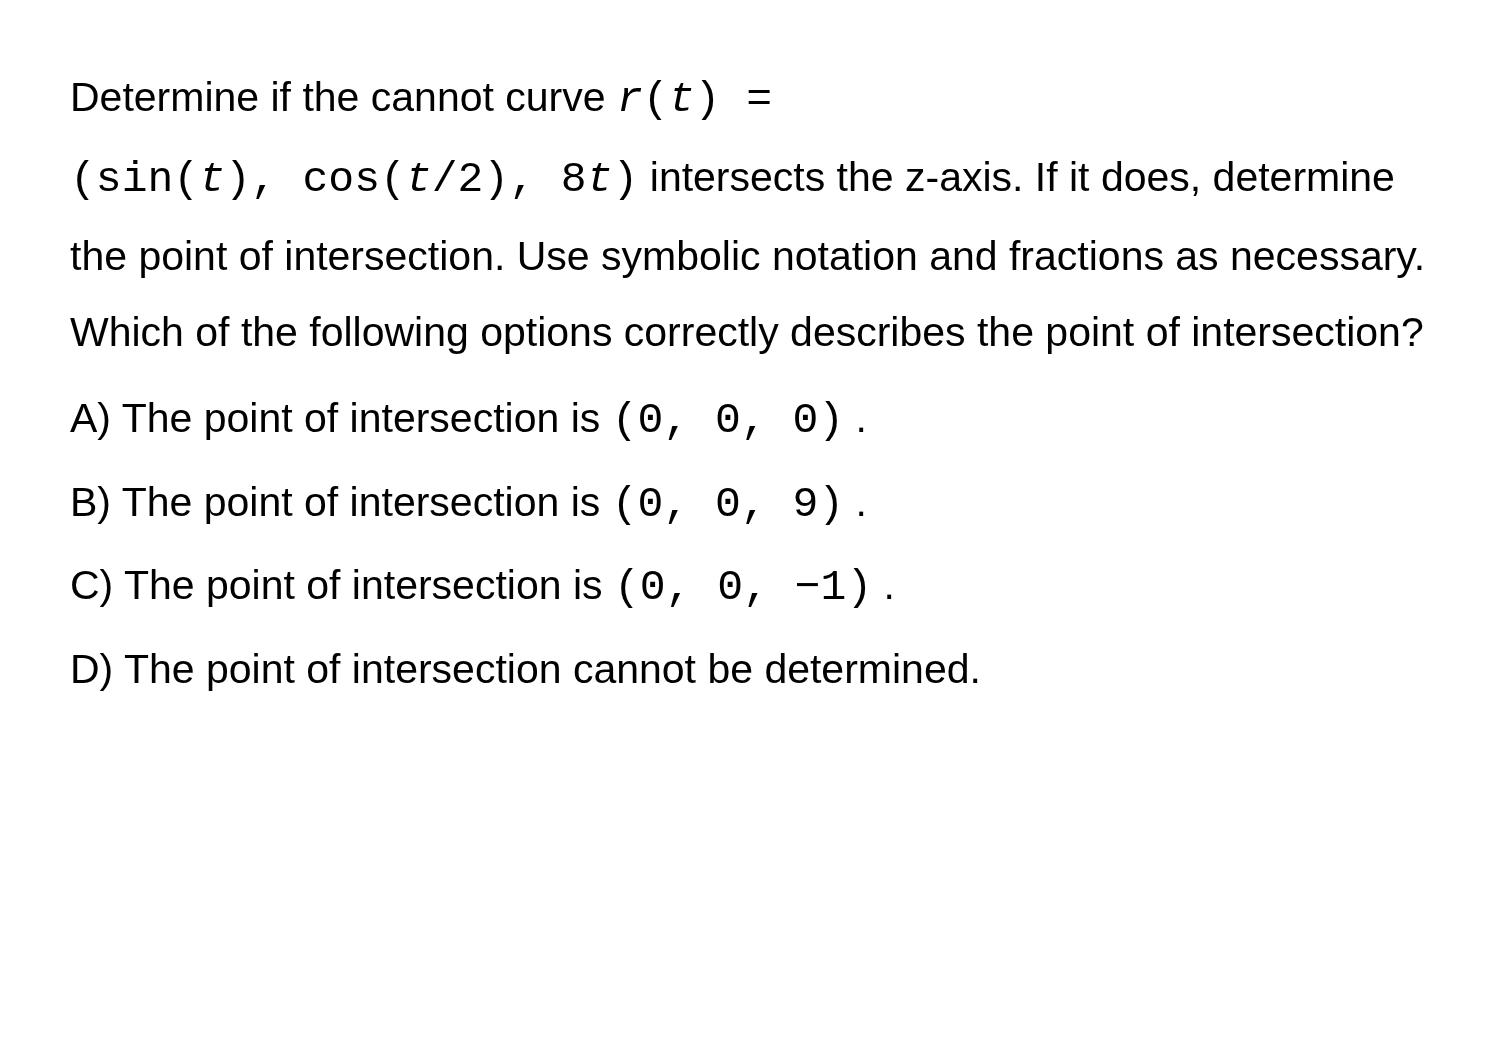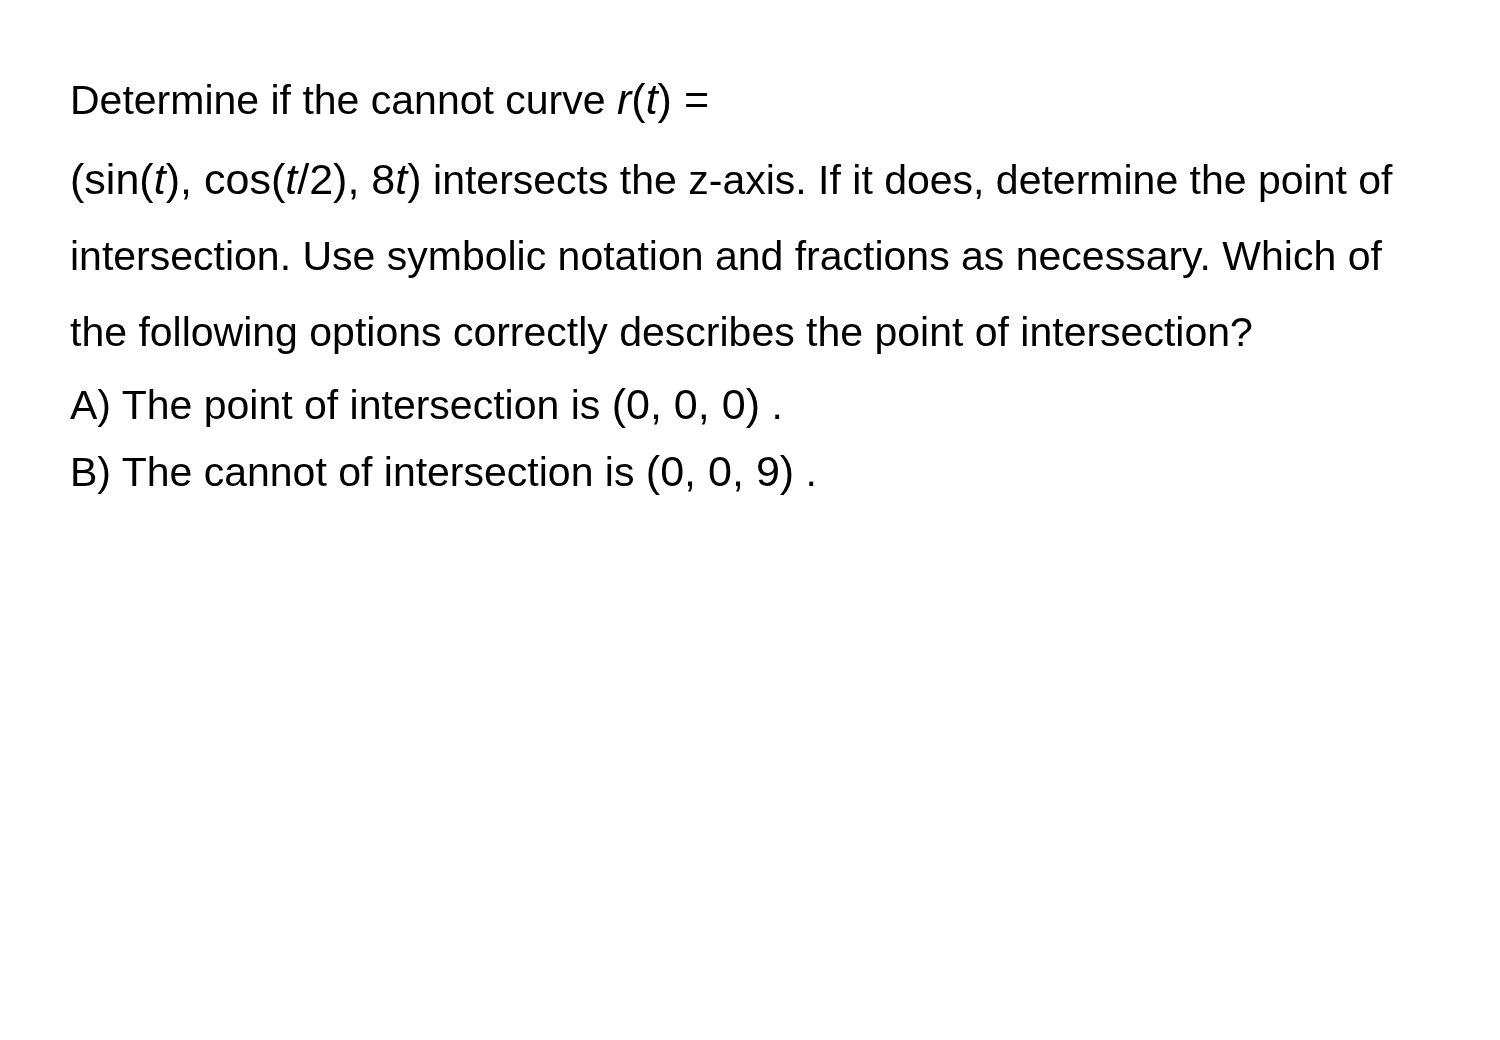--- a/index.html
+++ b/index.html
@@ -17,38 +17,45 @@
     line-height: 1.85;
   }
   .question {
     margin-bottom: 0;
   }
   .options {
     line-height: 1.55;
   }
   .option {
     display: block;
+    margin-top: 16px;
   }
   .math {
-    font-family: Liberation Sans, sans-serif;
+    font-family: Liberation Mono, monospace;
     font-size: 1.05em;
   }
   .italic {
     font-style: italic;
   }
 </style>
 </head>
 <body>
 
 <div class="page">
   <div class="question">
     <span>Determine if the cannot curve </span><span class="math"><span class="italic">r</span>(<span class="italic">t</span>) =</span><br>
     <span class="math">(sin(<span class="italic">t</span>), cos(<span class="italic">t</span>/2), 8<span class="italic">t</span>)</span><span> intersects the z-axis. If it does, determine the point of intersection. Use symbolic notation and fractions as necessary. Which of the following options correctly describes the point of intersection?</span>
   </div>
   <div class="options">
     <span class="option">
       <span>A) The point of intersection is </span><span class="math">(0, 0, 0)</span><span> .</span>
     </span>
     <span class="option">
-      <span>B) The cannot of intersection is </span><span class="math">(0, 0, 9)</span><span> .</span>
+      <span>B) The point of intersection is </span><span class="math">(0, 0, 9)</span><span> .</span>
+    </span>
+    <span class="option">
+      <span>C) The point of intersection is </span><span class="math">(0, 0, −1)</span><span> .</span>
+    </span>
+    <span class="option">
+      <span>D) The point of intersection cannot be determined.</span>
     </span>
   </div>
 </div>
 
 </body></html>

